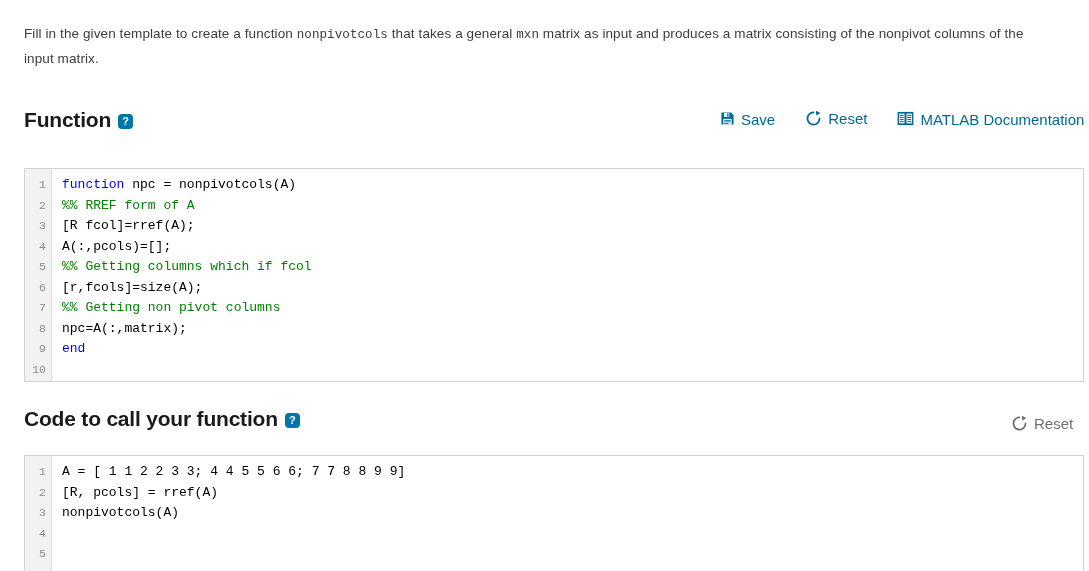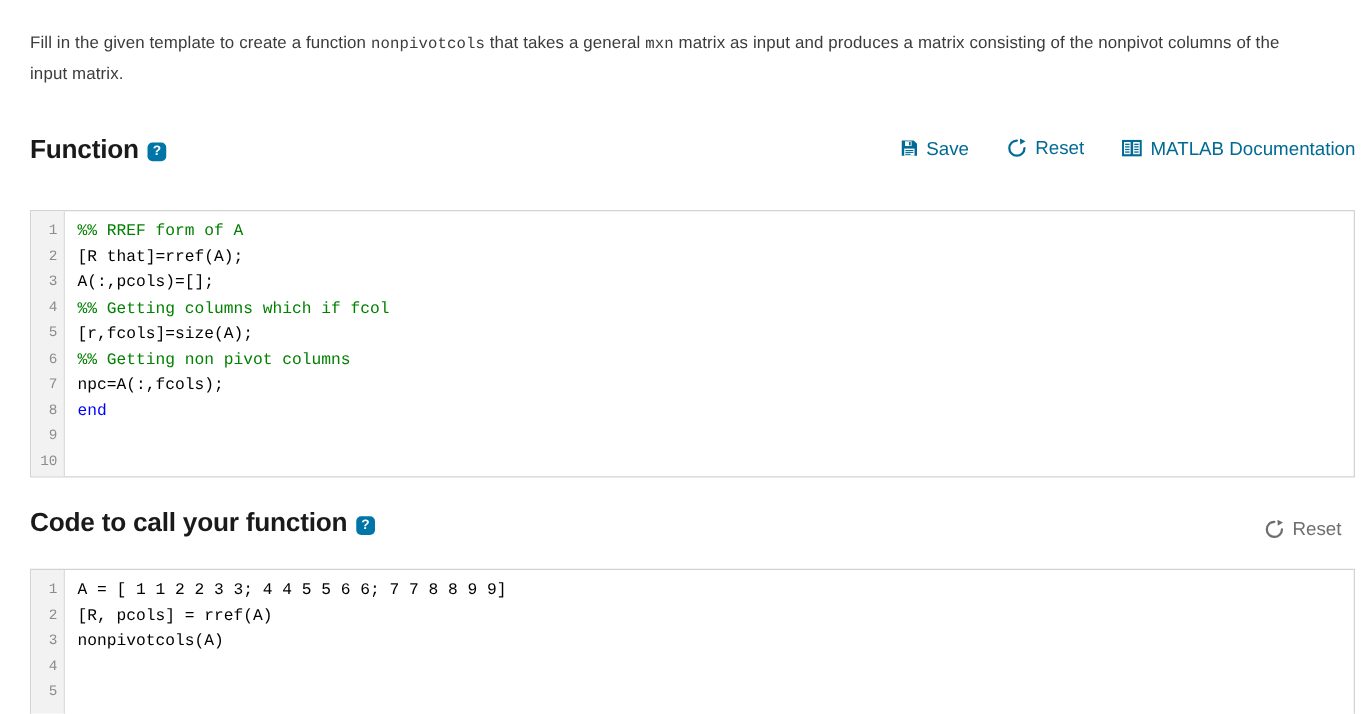--- a/index.html
+++ b/index.html
@@ -196,27 +196,28 @@
           <span class="ln">3</span>
           <span class="ln">4</span>
           <span class="ln">5</span>
           <span class="ln">6</span>
           <span class="ln">7</span>
           <span class="ln">8</span>
           <span class="ln">9</span>
           <span class="ln">10</span>
         </div>
       <div class="code-area" id="fn-code">
+          <div class="code-line"><span class="tok-keyword">function</span><span class="tok-plain"> npc = nonpivotcols(A)</span></div>
           <div class="code-line"><span class="tok-comment">%% RREF form of A</span></div>
-          <div class="code-line"><span class="tok-plain">[R that]=rref(A);</span></div>
+          <div class="code-line"><span class="tok-plain">[R fcol]=rref(A);</span></div>
           <div class="code-line"><span class="tok-plain">A(:,pcols)=[];</span></div>
           <div class="code-line"><span class="tok-comment">%% Getting columns which if fcol</span></div>
           <div class="code-line"><span class="tok-plain">[r,fcols]=size(A);</span></div>
           <div class="code-line"><span class="tok-comment">%% Getting non pivot columns</span></div>
-          <div class="code-line"><span class="tok-plain">npc=A(:,fcols);</span></div>
+          <div class="code-line"><span class="tok-plain">npc=A(:,matrix);</span></div>
           <div class="code-line"><span class="tok-keyword">end</span></div>
           <div class="code-line">&nbsp;</div>
         </div>
     </div>
   </div>
 
   <div class="section-head" style="left:24px; top:407px;">
     <span class="section-title">Code to call your function</span>
     <span class="help-badge">?</span>
   </div>

